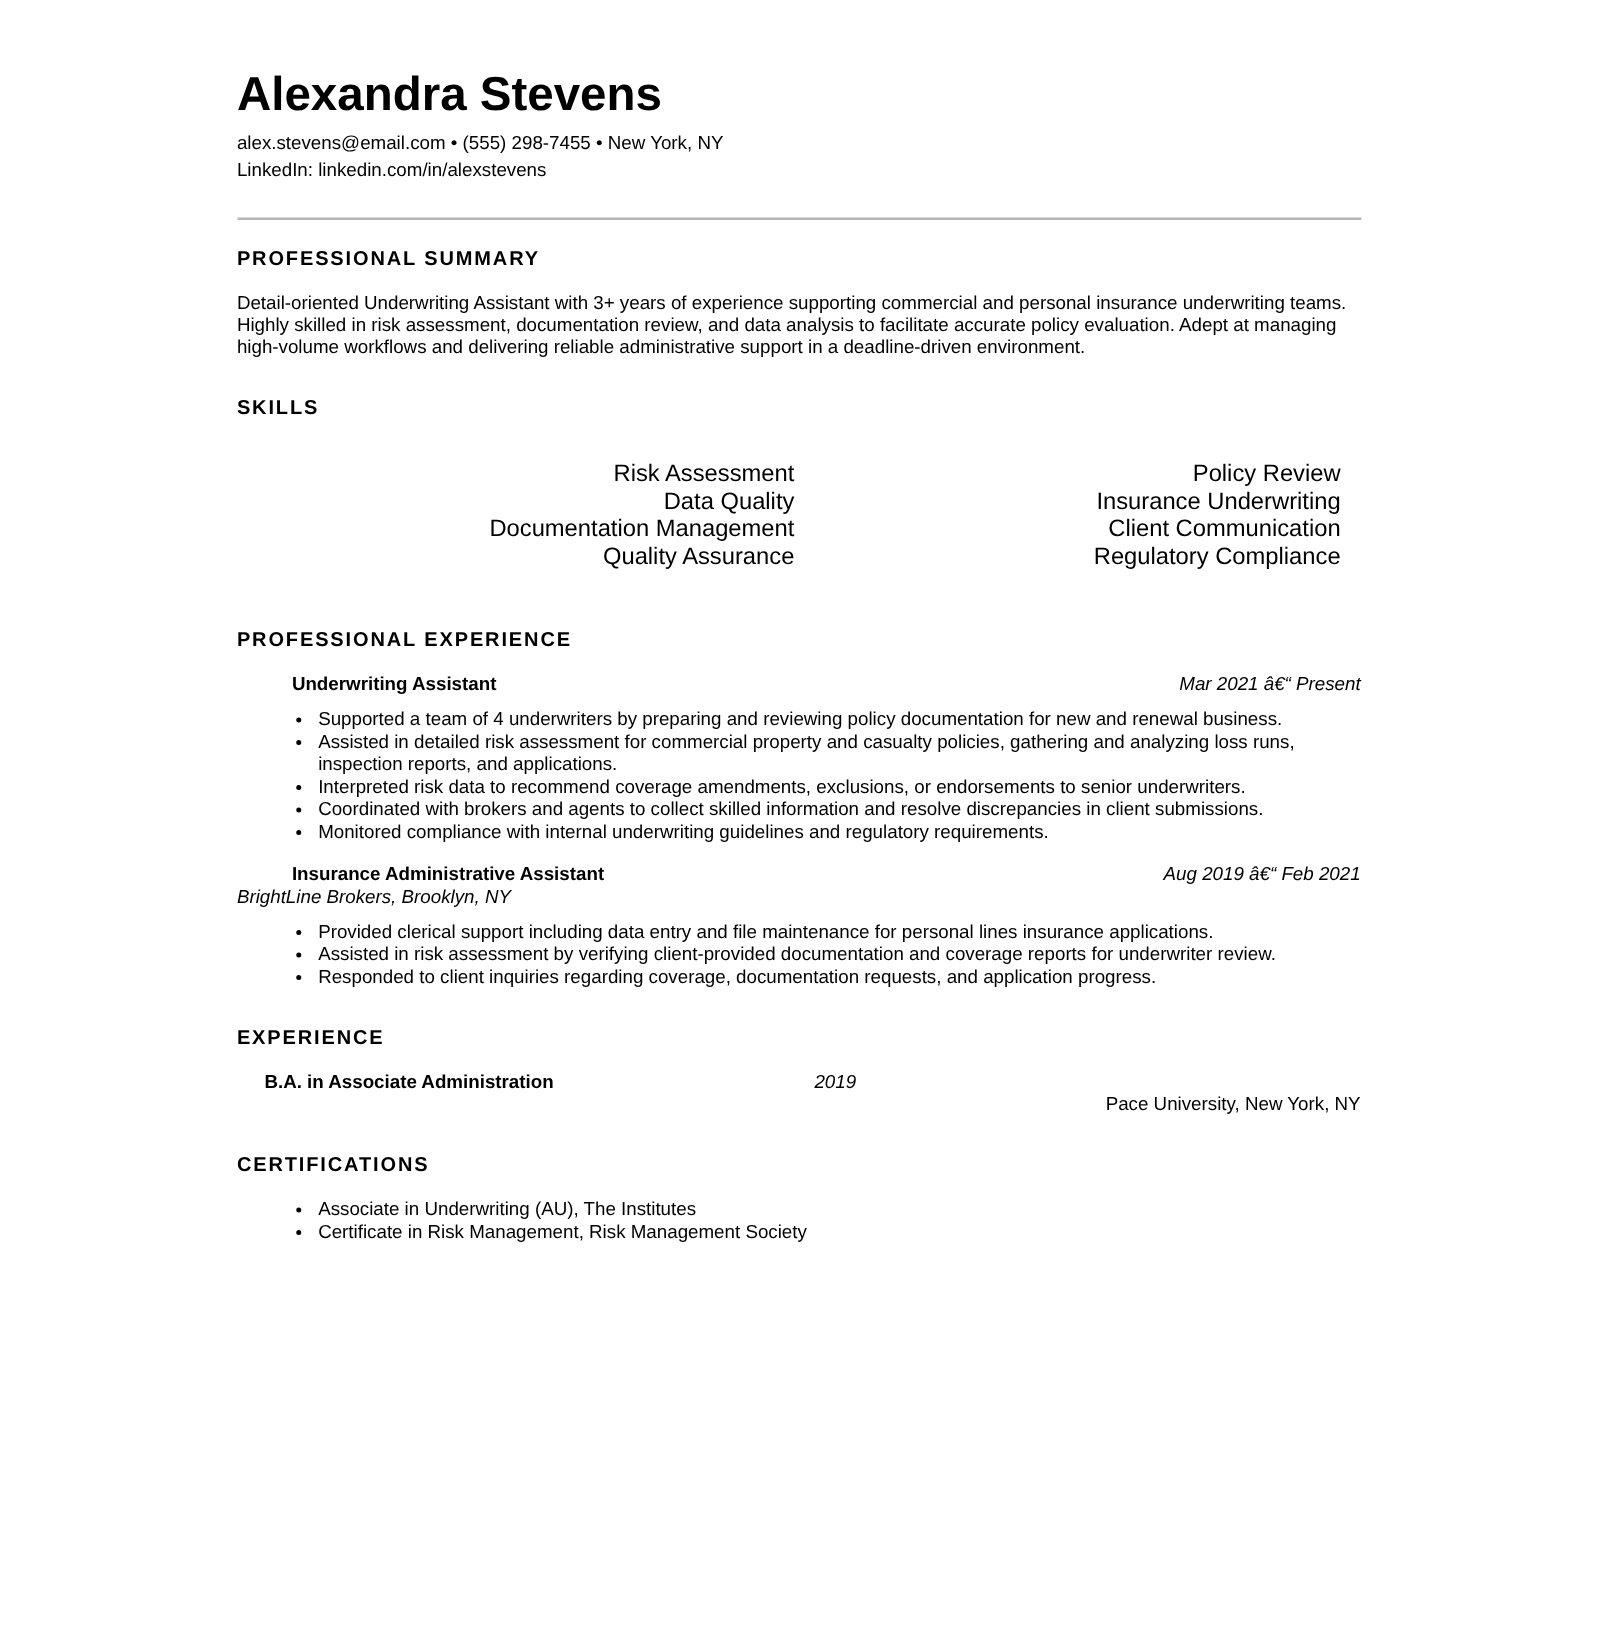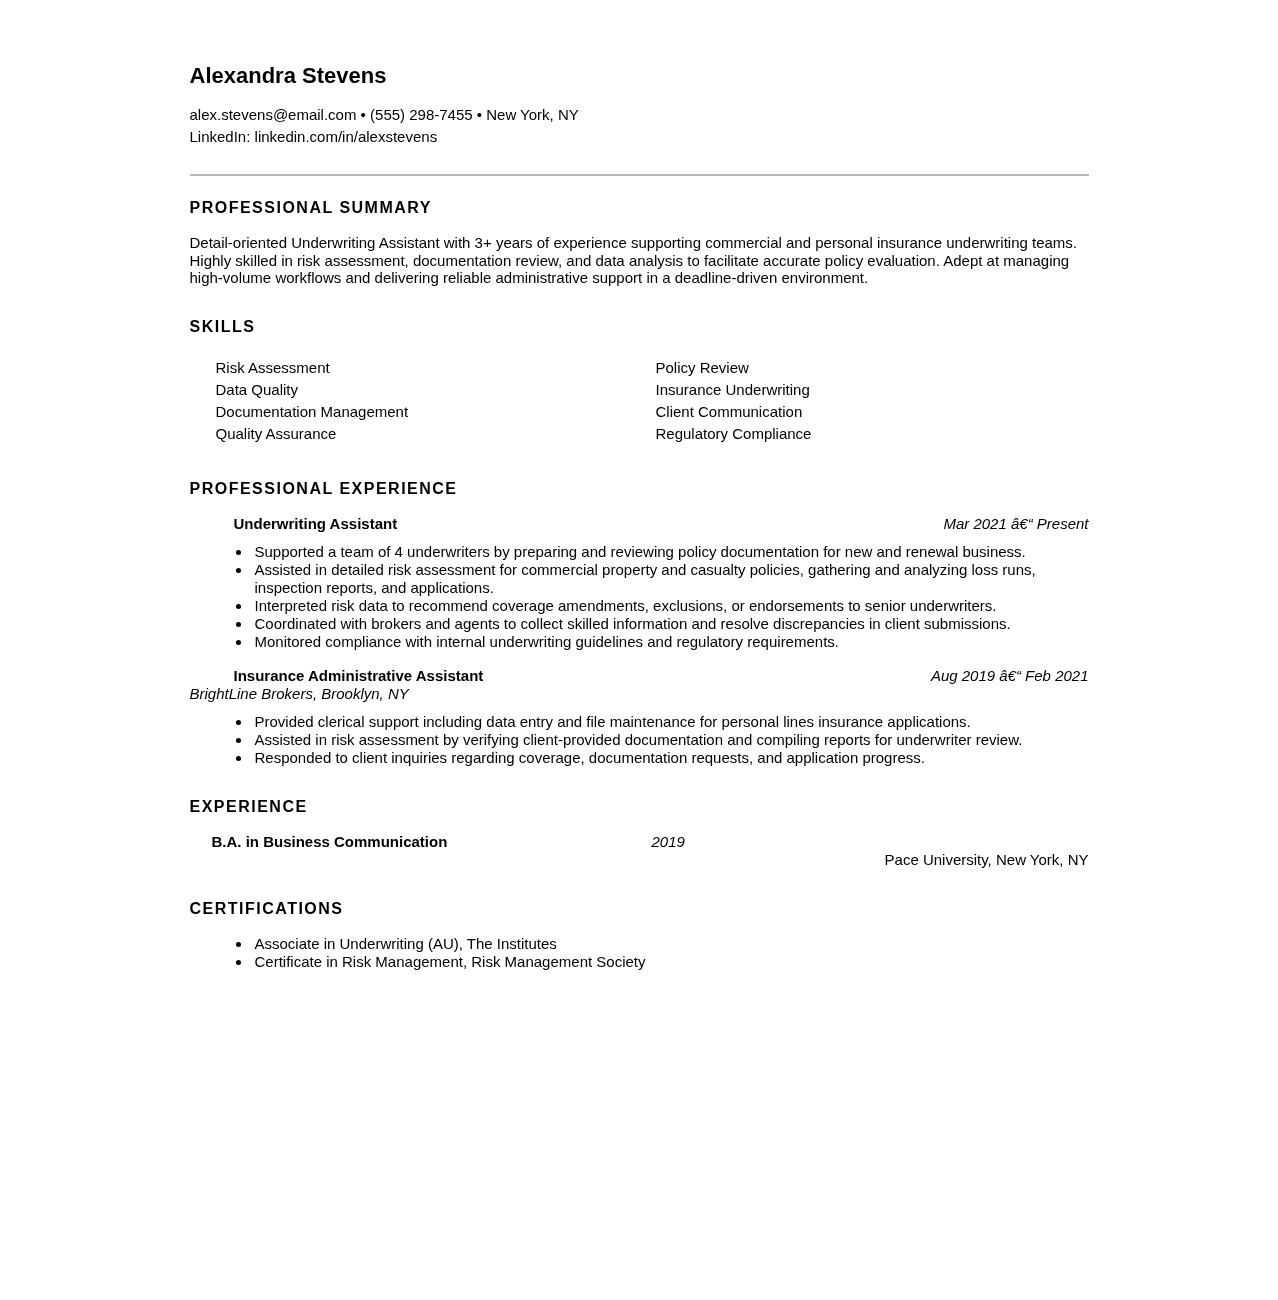--- a/index.html
+++ b/index.html
@@ -14,21 +14,21 @@
 
   .page {
     width: 899px;
     margin: 0 auto;
     padding-top: 58px;
     padding-bottom: 80px;
   }
 
   
   .name {
-    font-size: 22px;
+    font-size: 38px;
     line-height: 36px;
     font-weight: 700;
     margin: 0 0 10px 0;
   }
   .contact-line {
     font-size: 15px;
     line-height: 22px;
   }
   .divider {
     border: none;
@@ -56,24 +56,25 @@
 
   
   .skills-grid {
     display: grid;
     grid-template-columns: 440px auto;
     padding-left: 22px;
     margin-top: 16px;
   }
   .skills-grid ul {
     list-style: none;
-    margin: 4px;
+    margin: 16px;
     padding: 0;
-    font-size: 15px;
+    font-size: 19px;
     line-height: 22px;
+    text-align: right;
   }
 
   
   .job { margin-top: 16px; }
   .job-head {
     display: flex;
     justify-content: space-between;
     align-items: baseline;
     font-size: 15px;
     line-height: 18px;
@@ -171,30 +172,30 @@
 
     <div class="job">
       <div class="job-head">
         <span class="job-title">Insurance Administrative Assistant</span>
         <span class="job-dates">Aug 2019 â€“ Feb 2021</span>
       </div>
       <div class="job-company">BrightLine Brokers, Brooklyn, NY</div>
       <ul class="bullets">
 
       <li>Provided clerical support including data entry and file maintenance for personal lines insurance applications.</li>
-          <li>Assisted in risk assessment by verifying client-provided documentation and compiling reports for underwriter review.</li>
+          <li>Assisted in risk assessment by verifying client-provided documentation and coverage reports for underwriter review.</li>
           <li>Responded to client inquiries regarding coverage, documentation requests, and application progress.</li>
         </ul>
     </div>
   </section>
 
   <section>
     <h2 class="section-heading">EXPERIENCE</h2>
     <div class="edu-row">
-      <span class="edu-degree">B.A. in Business Communication</span>
+      <span class="edu-degree">B.A. in Associate Administration</span>
       <span class="edu-year">2019</span>
     </div>
     <div class="edu-school">Pace University, New York, NY</div>
   </section>
 
   <section>
     <h2 class="section-heading">CERTIFICATIONS</h2>
     <ul class="bullets certs">
 
     <li>Associate in Underwriting (AU), The Institutes</li>

